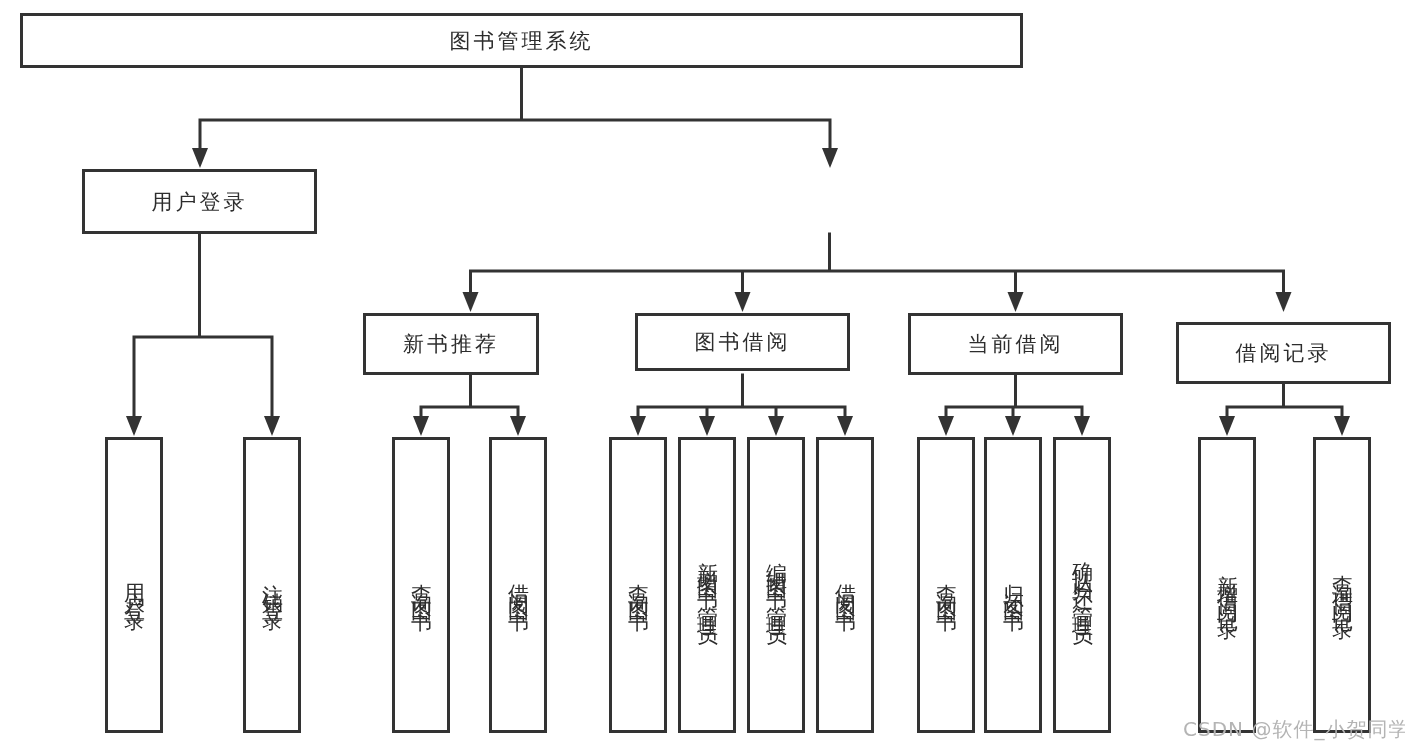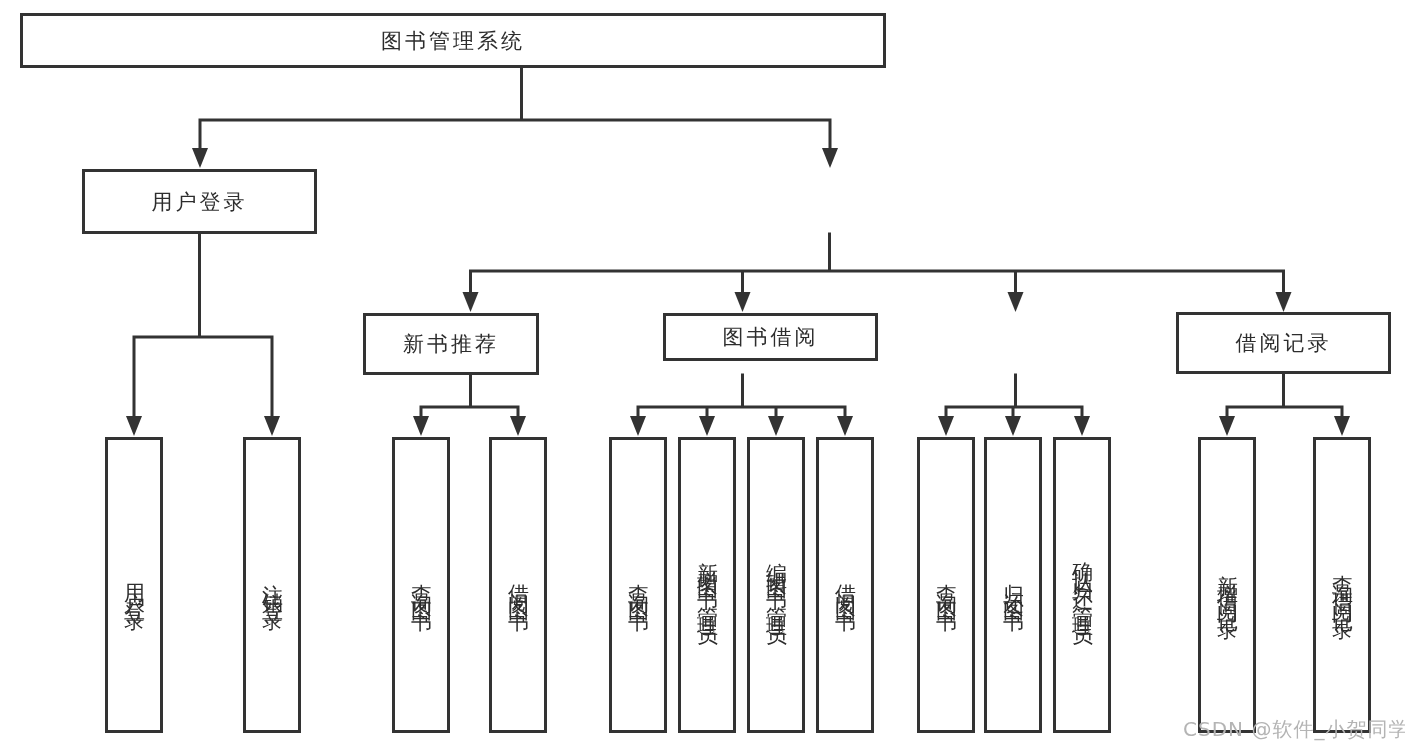--- a/index.html
+++ b/index.html
@@ -66,35 +66,38 @@
       <polygon points="1005,416 1021,416 1013,436"></polygon>
       <polygon points="1074,416 1090,416 1082,436"></polygon>
     </g>
     <g>
       <path d="M1283.5 375 V407 M1227 407 H1342 M1227 407 V420 M1342 407 V420"></path>
       <polygon points="1219,416 1235,416 1227,436"></polygon>
       <polygon points="1334,416 1350,416 1342,436"></polygon>
     </g>
   </svg>
 
-  <div class="node h root" style="left:20px;top:13px;width:866px;height:55px;">
+  <div class="node h root" style="left:20px;top:13px;width:1003px;height:55px;">
     <span class="label">图书管理系统</span>
   </div>
 
   <div class="node h" style="left:82px;top:169px;width:235px;height:65px;">
     <span class="label">用户登录</span>
   </div>
 
   <div class="node h" style="left:363px;top:313px;width:176px;height:62px;">
     <span class="label">新书推荐</span>
   </div>
-  <div class="node h" style="left:635px;top:313px;width:215px;height:48px;margin-left:28px;">
+  <div class="node h" style="left:635px;top:313px;width:215px;height:58px;">
     <span class="label">图书借阅</span>
   </div>
-  <div class="node h" style="left:1176px;top:312px;width:215px;height:62px;">
+  <div class="node h" style="left:908px;top:313px;width:215px;height:62px;">
+    <span class="label">当前借阅</span>
+  </div>
+  <div class="node h" style="left:1176px;top:322px;width:215px;height:62px;">
     <span class="label">借阅记录</span>
   </div>
 
   <div class="node v" style="left:105px;top:437px;width:58px;height:296px;">
     <span class="label">用户登录</span>
   </div>
   <div class="node v" style="left:243px;top:437px;width:58px;height:296px;">
     <span class="label">注销登录</span>
   </div>
 

